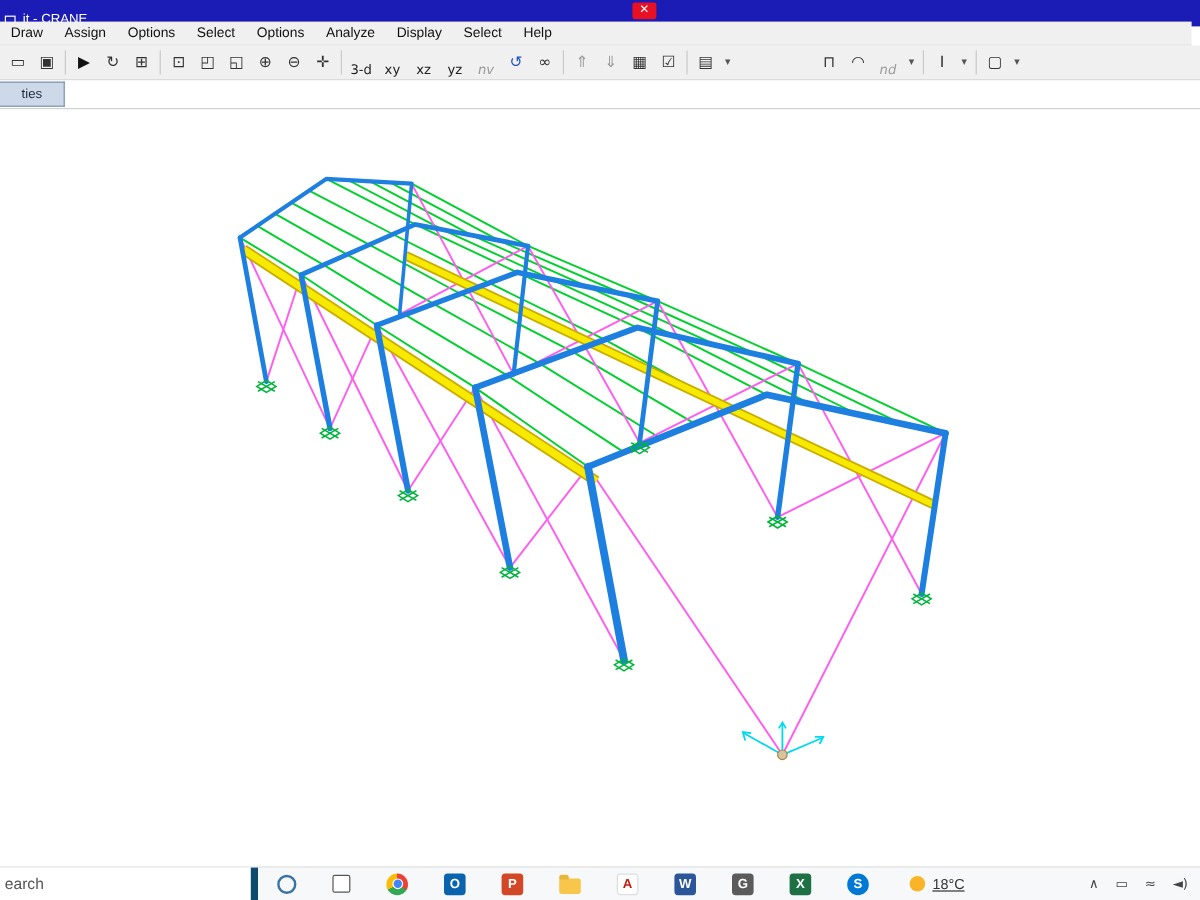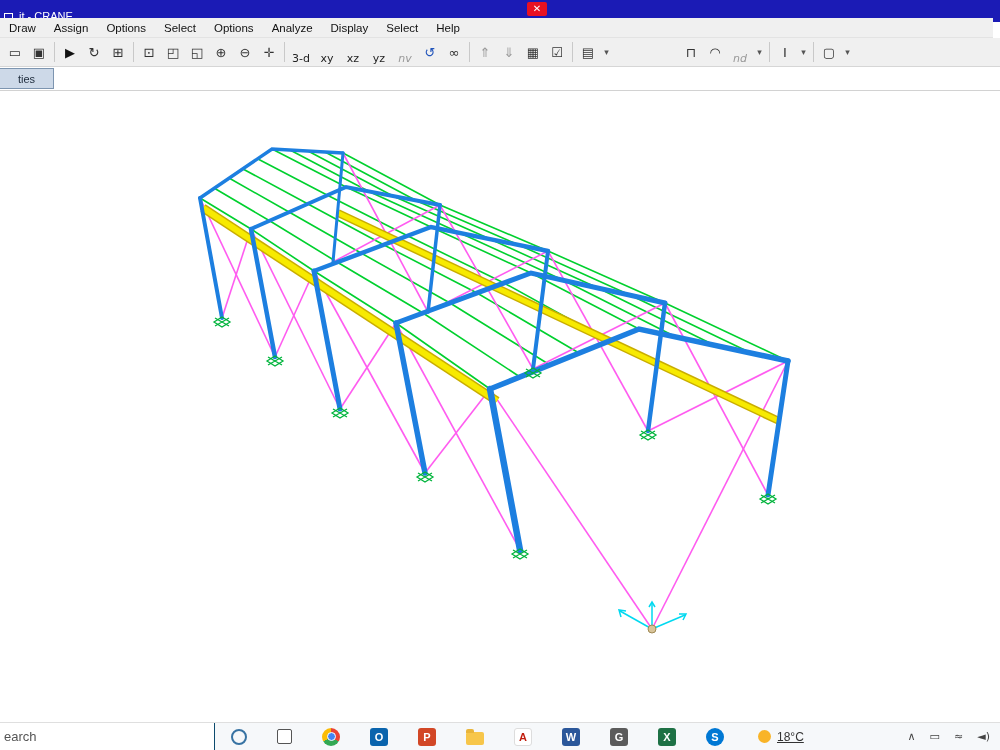--- a/index.html
+++ b/index.html
@@ -46,21 +46,21 @@
 
   
   .canvas { position:absolute; top:90px; left:0; width:1000px; height:632px;
             background:#ffffff; border-top:1px solid #d2d2d2; }
   .canvas svg { display:block; }
 
   
   .taskbar { position:absolute; top:722px; left:0; width:1000px; height:28px;
              background:#f6f8fa; border-top:1px solid #dfdfdf;
              display:flex; align-items:center; }
-  .search { width:215px; height:28px; background:#ffffff; border-right:1px solid #0c4a6e;
+  .search { width:215px; height:28px; background:#ffffff; border-right:6px solid #0c4a6e;
             display:flex; align-items:center; font-size:13px; color:#555; padding-left:4px; }
   .task-icons { display:flex; align-items:center; gap:30px; margin-left:16px; }
   .tic { width:18px; height:18px; display:flex; align-items:center; justify-content:center;
          font-size:11px; font-weight:bold; color:#fff; border-radius:3px; }
   .ic-cortana { width:16px; height:16px; border-radius:50%; border:2px solid #3873a3; background:transparent; }
   .ic-taskview { width:15px; height:15px; border:1.6px solid #555; border-radius:2px; background:#fff; }
   .ic-chrome { width:18px; height:18px; border-radius:50%; position:relative;
                background:conic-gradient(#ea4335 0 120deg, #34a853 0 240deg, #fbbc05 0 360deg); }
   .ic-chrome::after { content:""; position:absolute; inset:4.5px; background:#4285f4;
                       border:1.5px solid #fff; border-radius:50%; }

